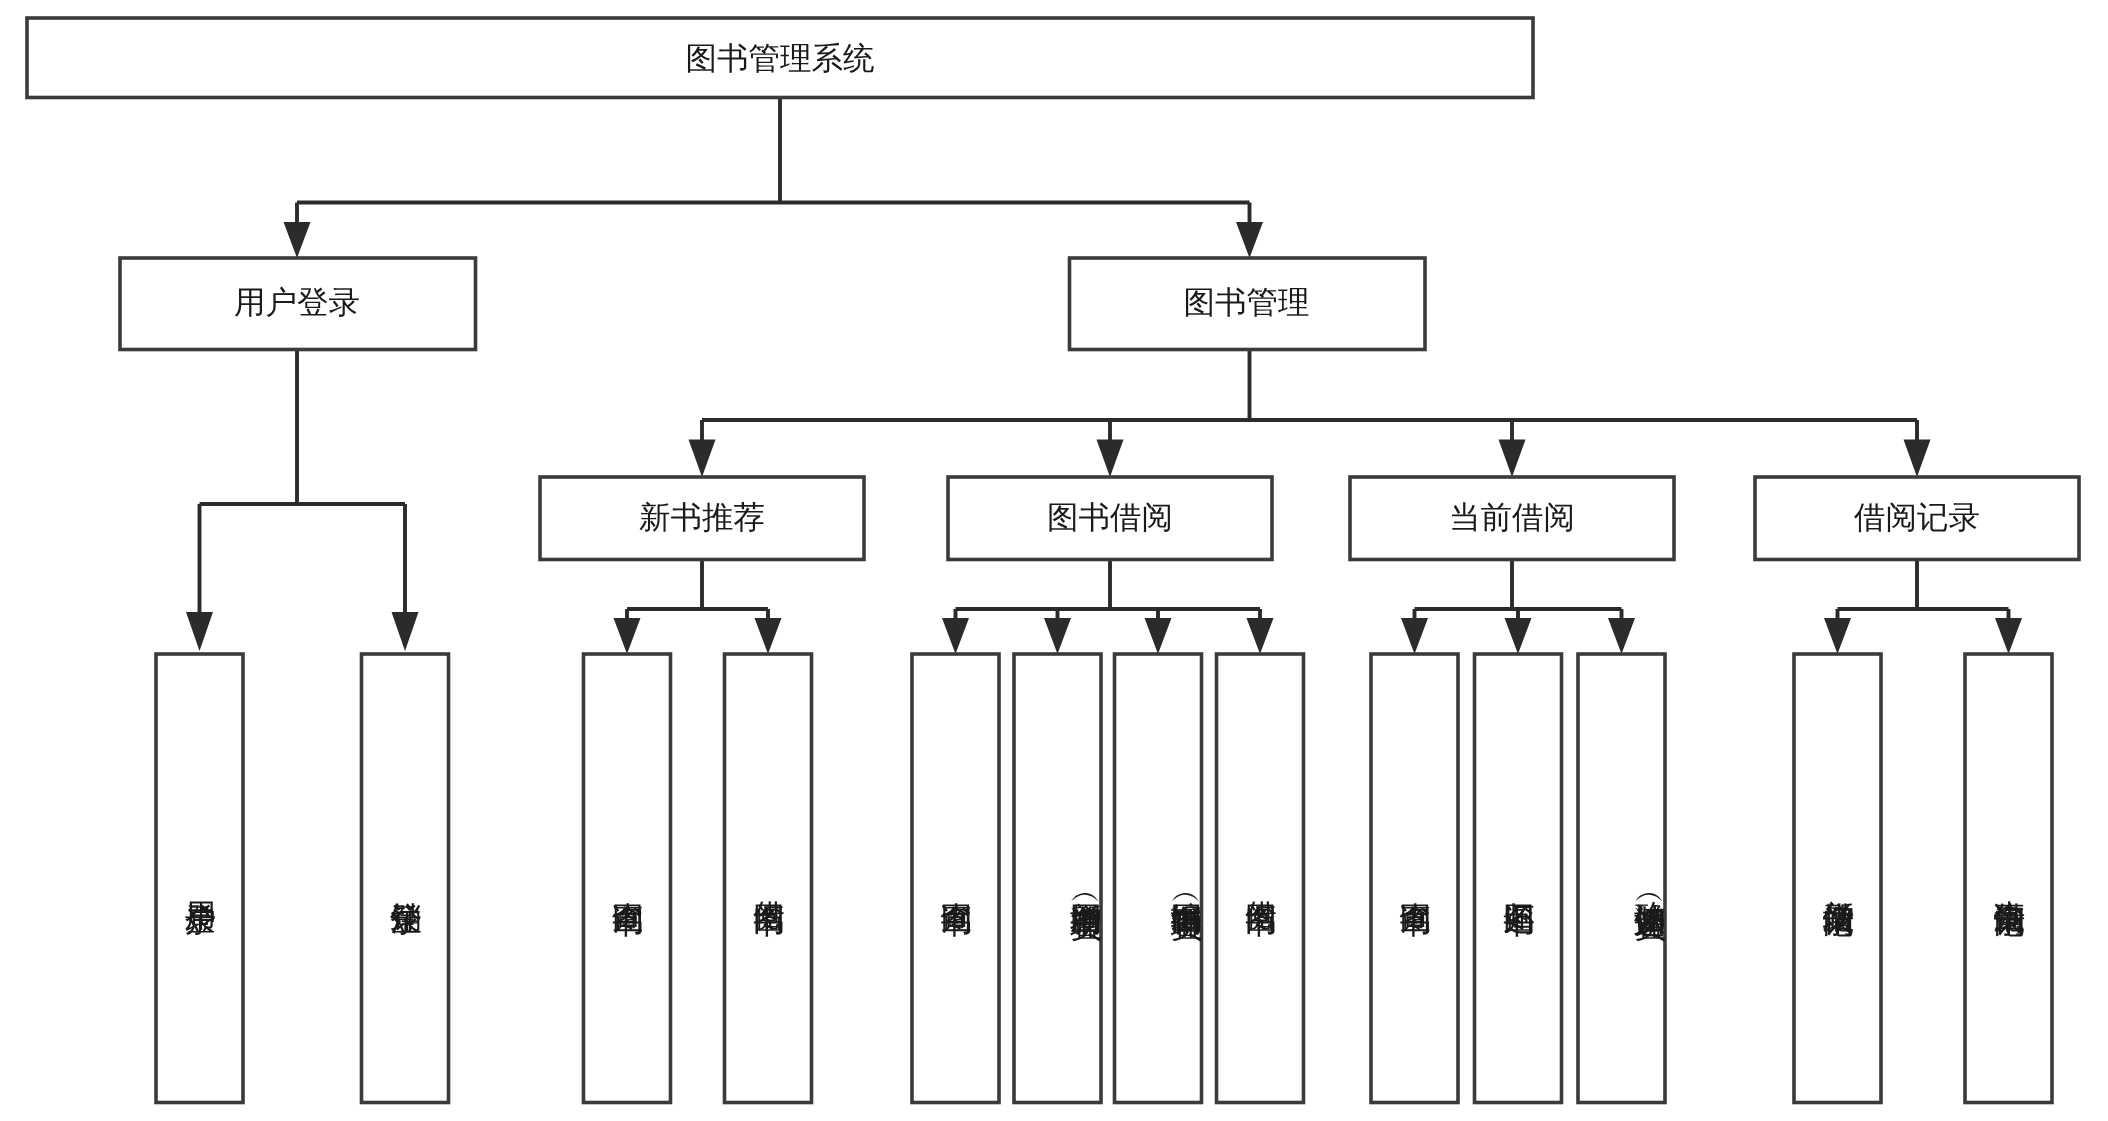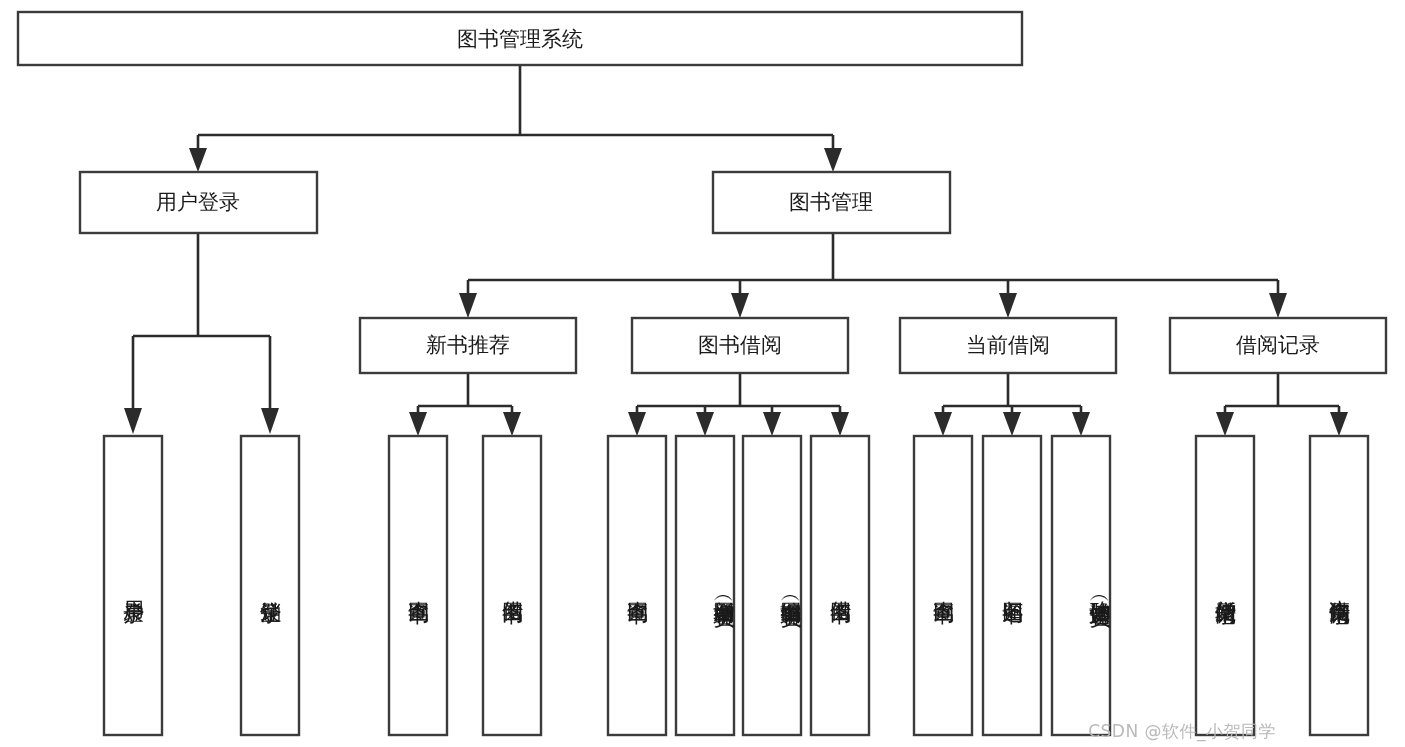--- a/index.html
+++ b/index.html
@@ -255,15 +255,14 @@
   <div class="node-label-v" style="left:914px; top:436px; width:58px; height:299px;">查询图书</div>
 
   <div class="node-label-v" style="left:983px; top:436px; width:58px; height:299px;">归还图书</div>
 
   <div class="node-label-v" style="left:1052px; top:436px; width:58px; height:299px; align-items:flex-start; padding-top:6px; box-sizing:border-box;">确认归还（管理员）</div>
 
   <div class="node-label-v" style="left:1196px; top:436px; width:58px; height:299px;">新增借阅记录</div>
 
   <div class="node-label-v" style="left:1310px; top:436px; width:58px; height:299px;">查询借阅记录</div>
 
-  <div class="watermark">CSDN @软件_小贺同学</div>
 
 </div>
 
 </body></html>

